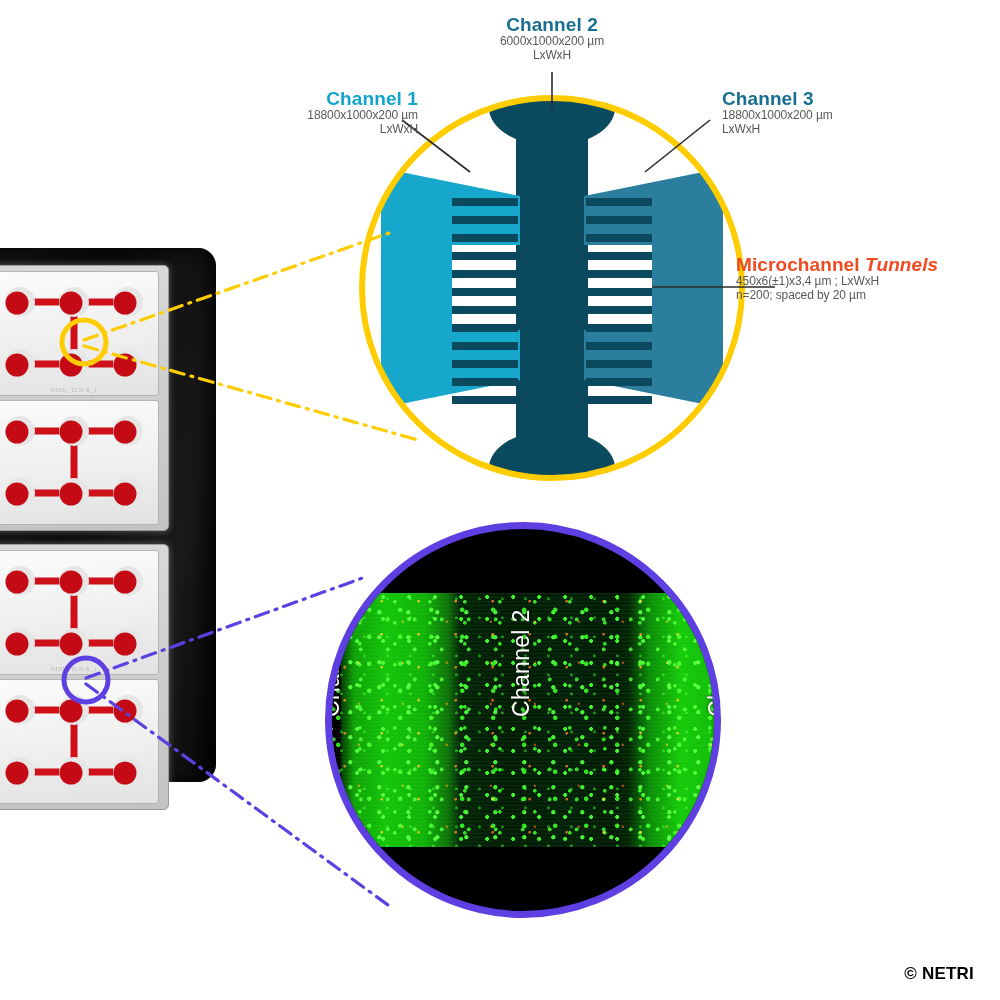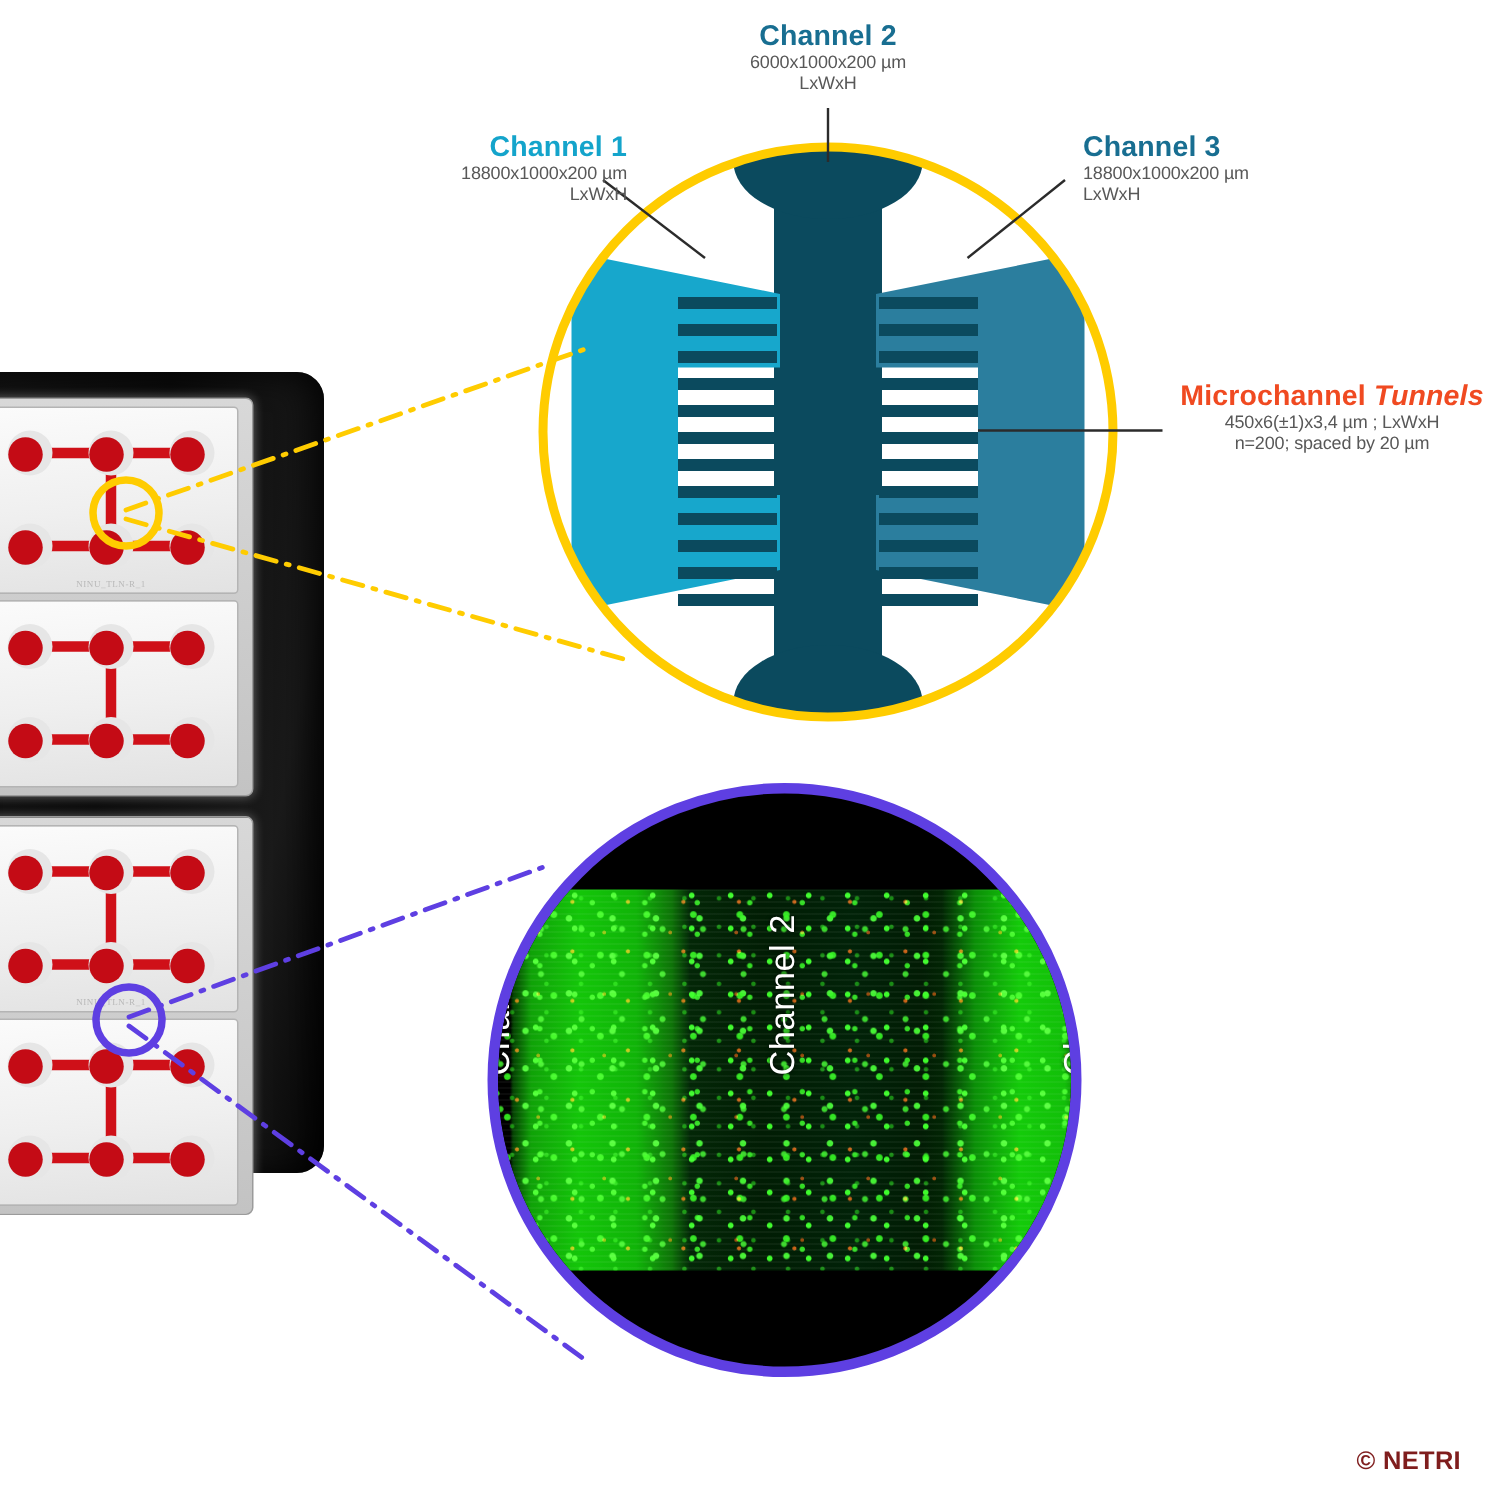--- a/index.html
+++ b/index.html
@@ -184,21 +184,21 @@
   .fl-label.l2 { left: 176px; top: 188px; transform: rotate(-90deg); transform-origin: left top; }
   .fl-label.l3 { left: 372px; top: 188px; transform: rotate(-90deg); transform-origin: left top; }
 
   
   .copyright {
     position: absolute;
     right: 22px;
     bottom: 16px;
     font-size: 17px;
     font-weight: 700;
-    color: #7f1d1d;
+    color: #000000;
     letter-spacing: .2px;
   }
 </style>
 </head>
 <body>
 
 <div id="figure">
 
   <div class="device">
     <div class="plate"></div>
@@ -405,21 +405,21 @@
     <span class="spec">18800x1000x200 µm</span>
     <span class="spec">LxWxH</span>
   </div>
 
   <div class="anno left" style="left:722px; top:88px; width:240px;">
     <span class="ttl teal">Channel 3</span>
     <span class="spec">18800x1000x200 µm</span>
     <span class="spec">LxWxH</span>
   </div>
 
-  <div class="anno left" style="left:778px; top:254px; width:220px;text-align:center;">
+  <div class="anno left" style="left:736px; top:254px; width:220px;">
     <span class="ttl red"><span>Microchannel </span><span class="ital">Tunnels</span></span>
     <span class="spec">450x6(±1)x3,4 µm ; LxWxH</span>
     <span class="spec">n=200; spaced by 20 µm</span>
   </div>
 
   <div class="fluor-wrap">
     <div class="fluor-band">
       <div class="speckle sp-a"></div>
       <div class="speckle sp-b"></div>
       <div class="scanlines"></div>

